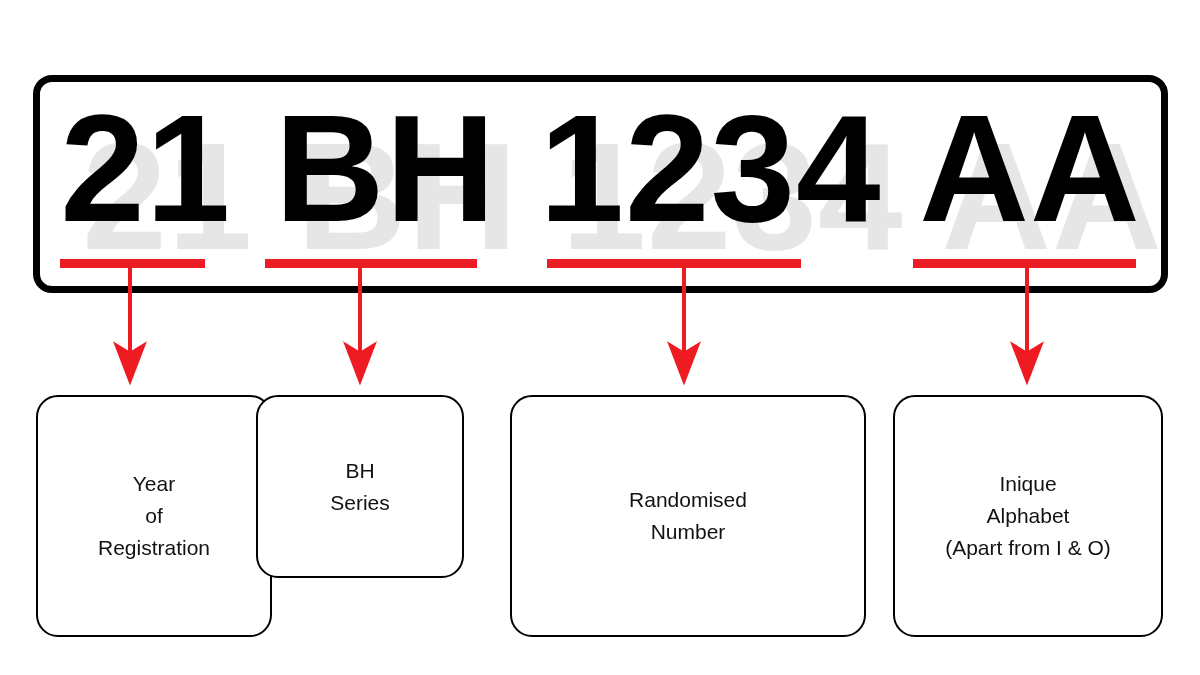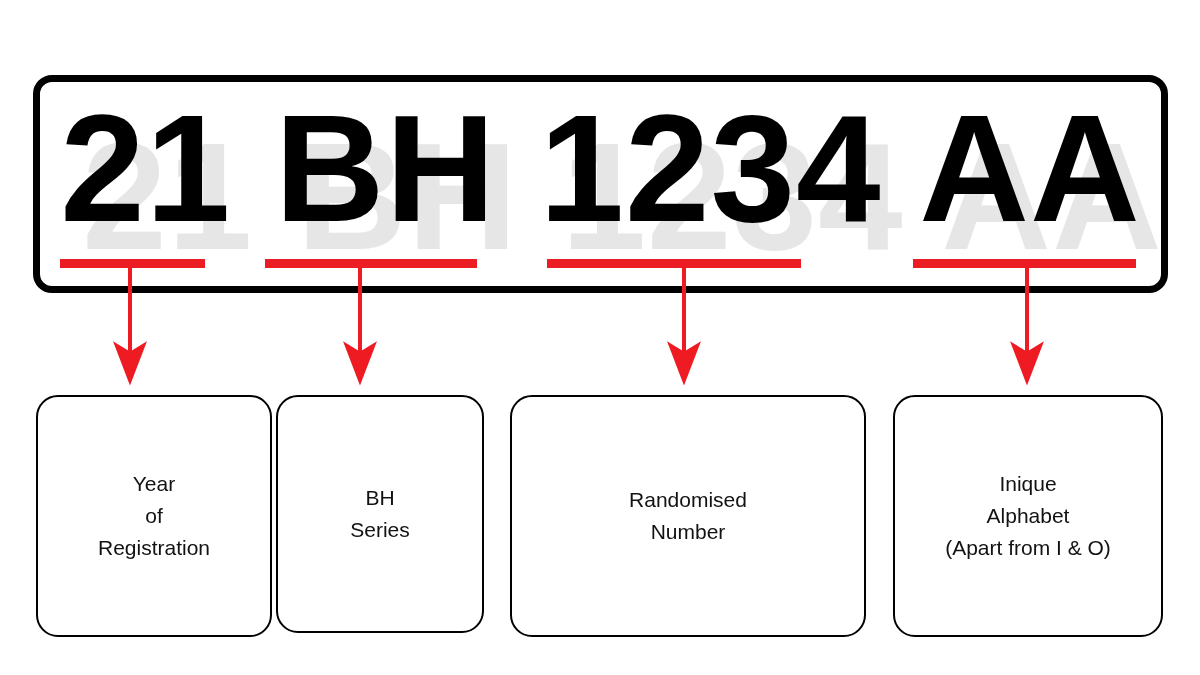--- a/index.html
+++ b/index.html
@@ -140,21 +140,21 @@
       <path d="M16 0 L16 92 M16 118 L3 84 L16 92 L29 84 Z" fill="#ee1b23" stroke="#ee1b23" stroke-width="4" stroke-linejoin="miter"></path>
     </svg>
   </div>
 
   <div class="label-box" style="left:36px; top:395px; width:236px; height:242px;">
     <div class="label-text">Year
 of
 Registration</div>
   </div>
 
-  <div class="label-box" style="left:276px; top:395px; width:208px; height:238px;">
+  <div class="label-box" style="left:256px; top:395px; width:208px; height:183px;">
     <div class="label-text">BH
 Series</div>
   </div>
 
   <div class="label-box" style="left:893px; top:395px; width:270px; height:242px;">
     <div class="label-text">Inique
 Alphabet
 (Apart from I &amp; O)</div>
   </div>
 

